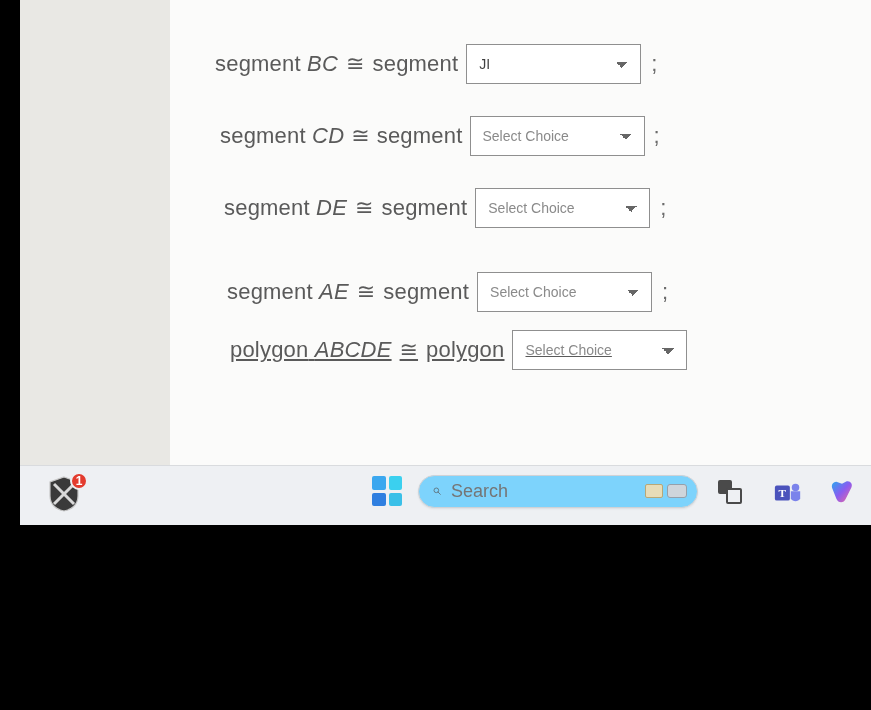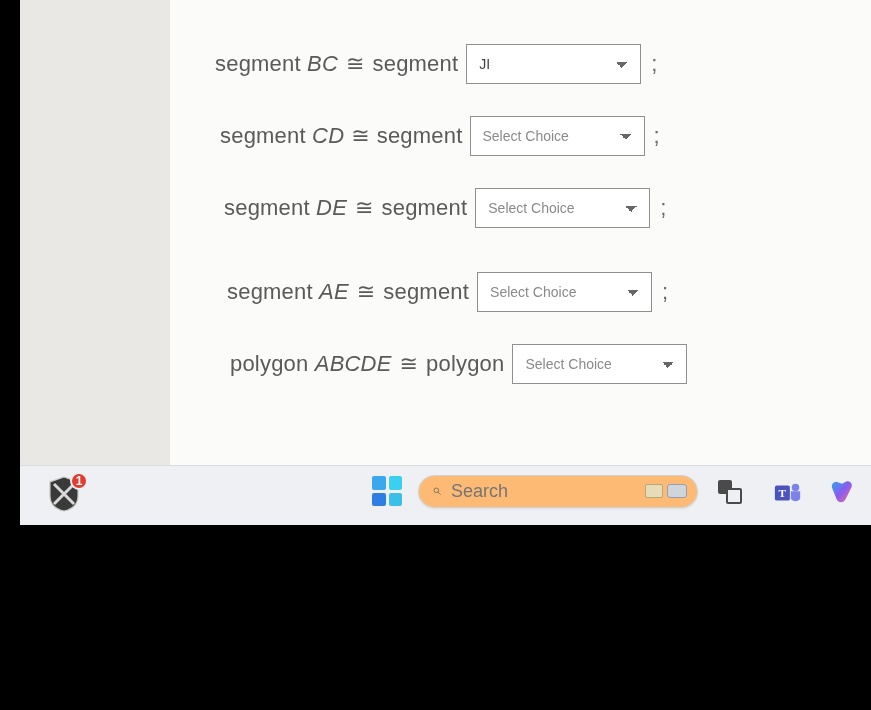--- a/index.html
+++ b/index.html
@@ -46,21 +46,21 @@
     background-size: 6px 6px, 6px 6px;
     background-repeat: no-repeat;
   }
   .select.placeholder { color: #8a8a8a; }
   .semicolon { margin-left: 2px; color:#6a6a6a; }
 
   .r1 { left: 195px; top: 44px; }
   .r2 { left: 200px; top: 116px; gap: 7px; }
   .r3 { left: 204px; top: 188px; }
   .r4 { left: 207px; top: 272px; }
-  .r5 { left: 210px; top: 344px; }
+  .r5 { left: 210px; top: 330px; text-decoration: underline; }
 
   
   .taskbar {
     height: 60px;
     background: #eef0f3;
     border-top: 1px solid #d9dbde;
     display: flex;
     align-items: center;
     position: relative;
   }
@@ -88,21 +88,21 @@
     width: 34px; height: 34px; display:grid;
     grid-template-columns: 1fr 1fr; grid-template-rows: 1fr 1fr; gap:3px;
     padding:2px;
   }
   .start-btn span { border-radius:2px; }
   .sq1{background:#3ba7ef;} .sq2{background:#3bd0ef;}
   .sq3{background:#2f7fe0;} .sq4{background:#3ac0e8;}
 
   .search-pill {
     display:flex; align-items:center;
-    background:#fdba74;
+    background:#7dd3fc;
     border:1px solid #d0d2d6;
     border-radius: 22px;
     height: 33px;
     padding: 0 14px 0 14px;
     gap: 10px;
     width: 280px;
     box-shadow: 0 1px 2px rgba(0,0,0,.08);
     position: relative;
   }
   .search-pill input {

